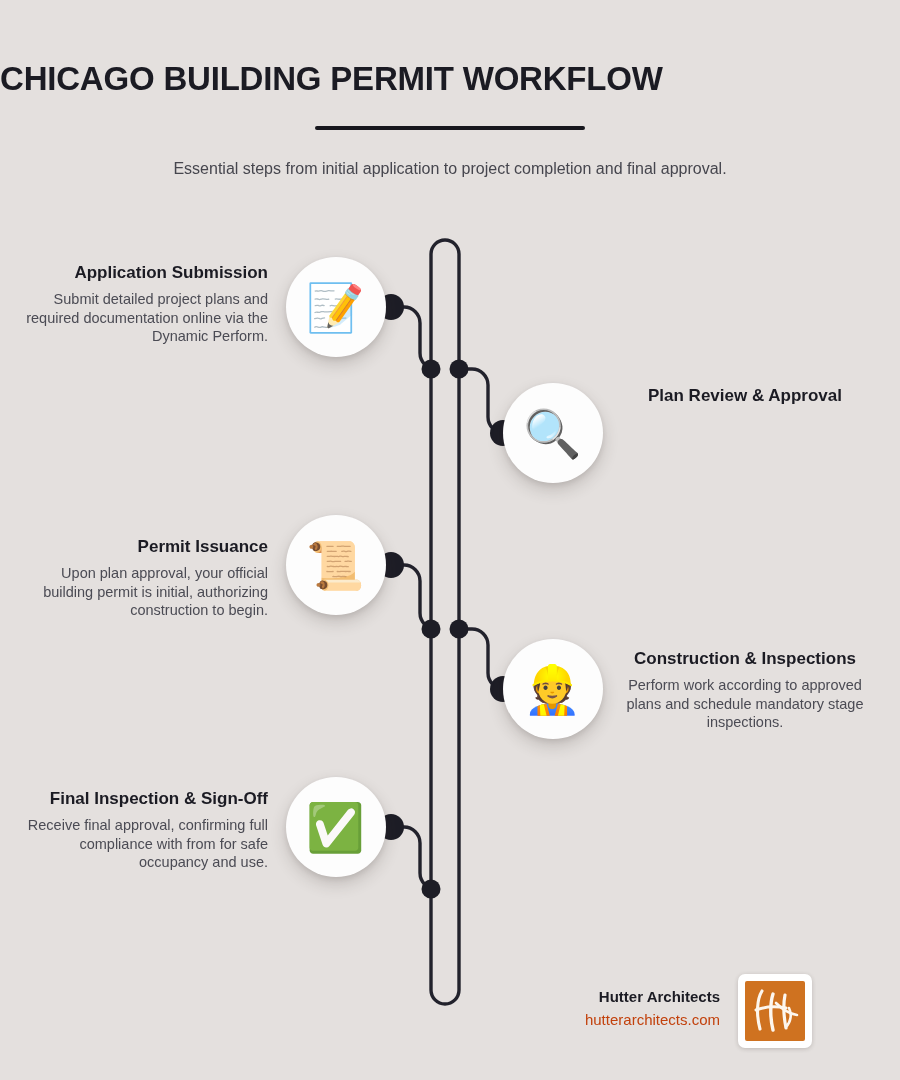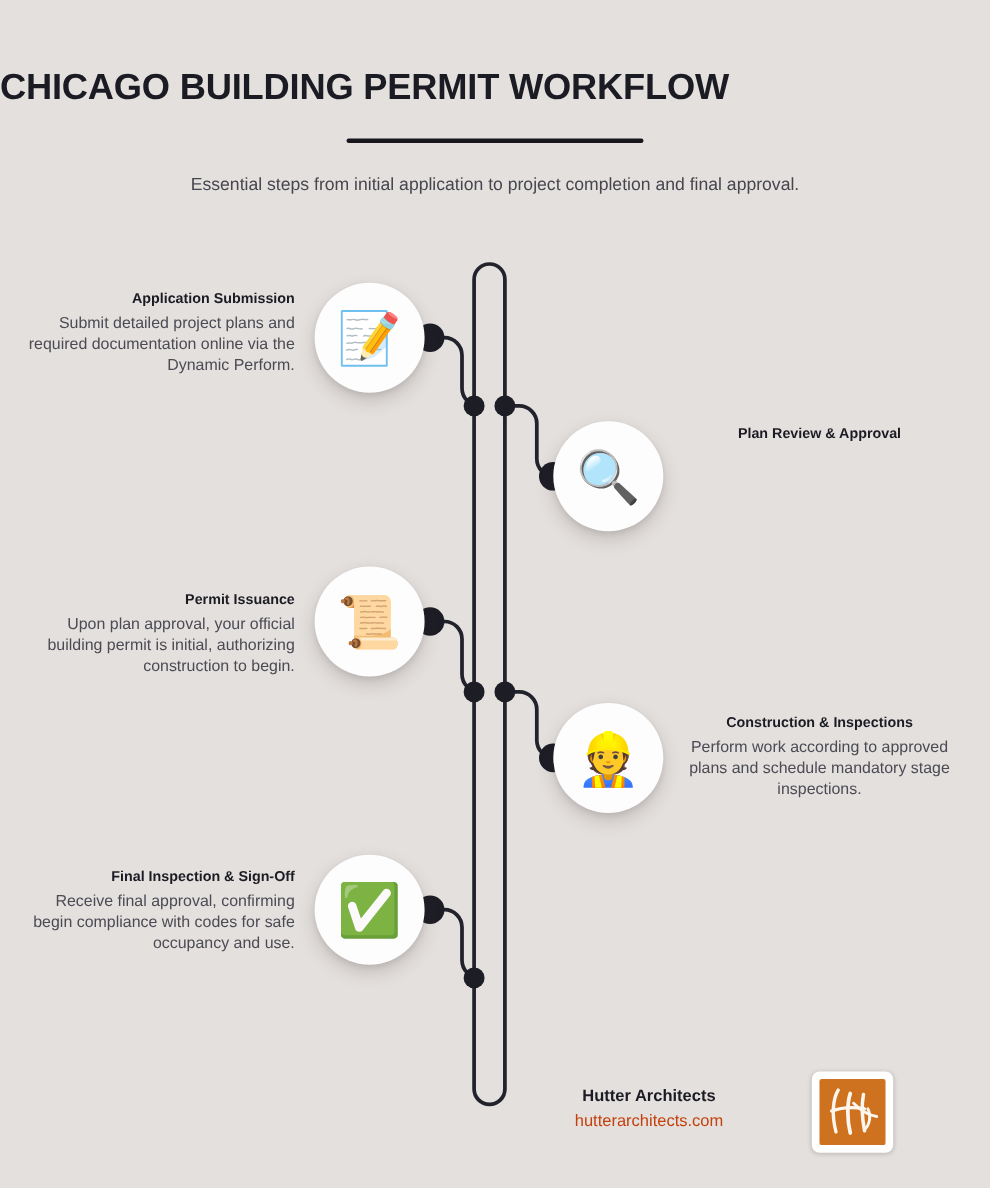--- a/index.html
+++ b/index.html
@@ -38,31 +38,31 @@
     position:absolute;width:100px;height:100px;border-radius:50%;
     background:#fdfdfd;
     box-shadow:0 7px 16px rgba(60,50,45,.20), 0 2px 5px rgba(60,50,45,.10);
     display:flex;align-items:center;justify-content:center;
   }
   .node .emoji{font-size:47px;line-height:1;}
 
   
   .block{position:absolute;width:250px;}
   .block .h{
-    font-size:13px;font-weight:700;color:#1b1b23;line-height:1.16;
+    font-size:17px;font-weight:700;color:#1b1b23;line-height:1.16;
     margin-bottom:7px;
   }
   .block .p{
     font-size:14.5px;color:#4b4b54;line-height:1.30;
   }
   .block.left{text-align:right;}
   .block.right{text-align:center;}
 
   
-  .footer-text{position:absolute;text-align:center;}
+  .footer-text{position:absolute;text-align:right;}
   .footer-name{font-size:15px;font-weight:700;color:#1b1b23;}
   .footer-url{font-size:15px;color:#c2410c;margin-top:6px;}
   .logo-tile{
     position:absolute;width:74px;height:74px;border-radius:7px;
     background:#ffffff;
     box-shadow:0 1px 4px rgba(60,50,45,.22);
     display:flex;align-items:center;justify-content:center;
   }
   .logo-inner{
     width:60px;height:60px;border-radius:2px;
@@ -139,21 +139,21 @@
   <div class="block right" style="left:620px;top:649px;">
     <div class="h">Construction &amp; Inspections</div>
     <div class="p">Perform work according to approved plans and schedule mandatory stage inspections.</div>
   </div>
 
   <div class="node" style="left:286px;top:777px;">
     <span class="emoji">✅</span>
   </div>
   <div class="block left" style="left:18px;top:789px;">
     <div class="h">Final Inspection &amp; Sign-Off</div>
-    <div class="p">Receive final approval, confirming begin compliance with codes for safe occupancy and use.</div>
+    <div class="p">Receive final approval, confirming full compliance with from for safe occupancy and use.</div>
   </div>
 
   <div class="footer-text" style="left:460px;top:988px;width:260px;">
     <div class="footer-name">Hutter Architects</div>
     <div class="footer-url">hutterarchitects.com</div>
   </div>
   <div class="logo-tile" style="left:738px;top:974px;">
     <div class="logo-inner">
       <svg width="60" height="60" viewBox="0 0 60 60">
         <g stroke="#fdf6ee" fill="none" stroke-linecap="round">

